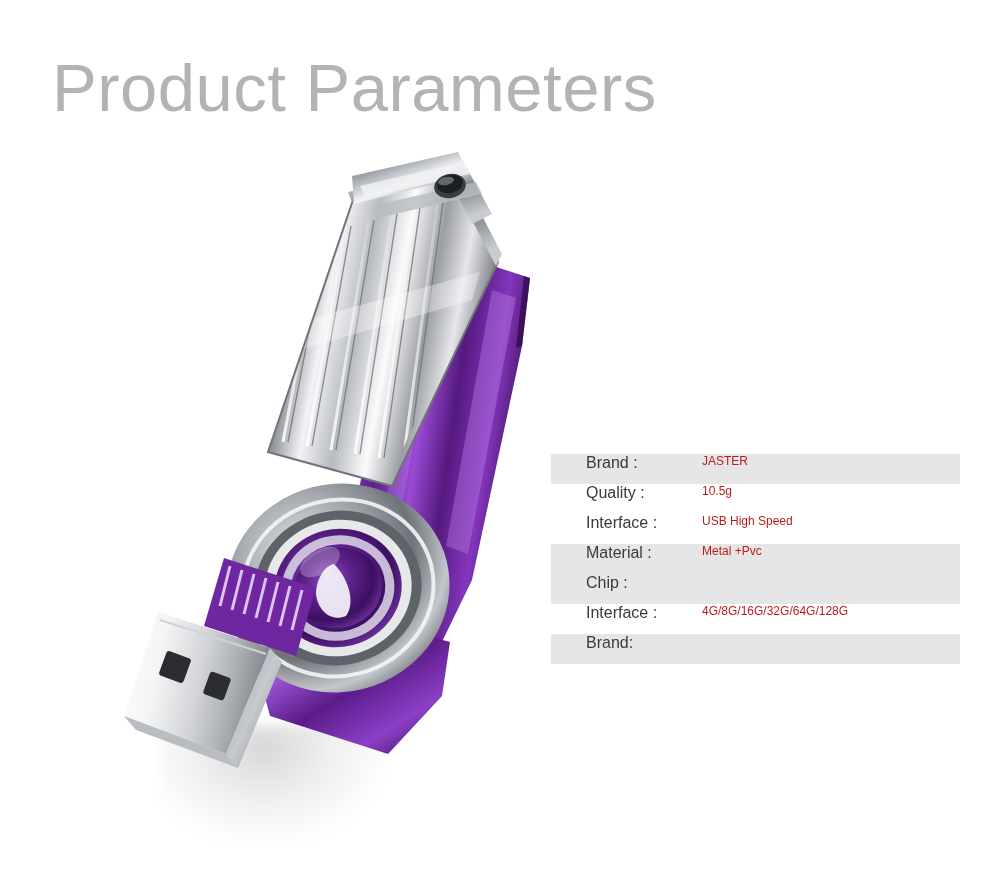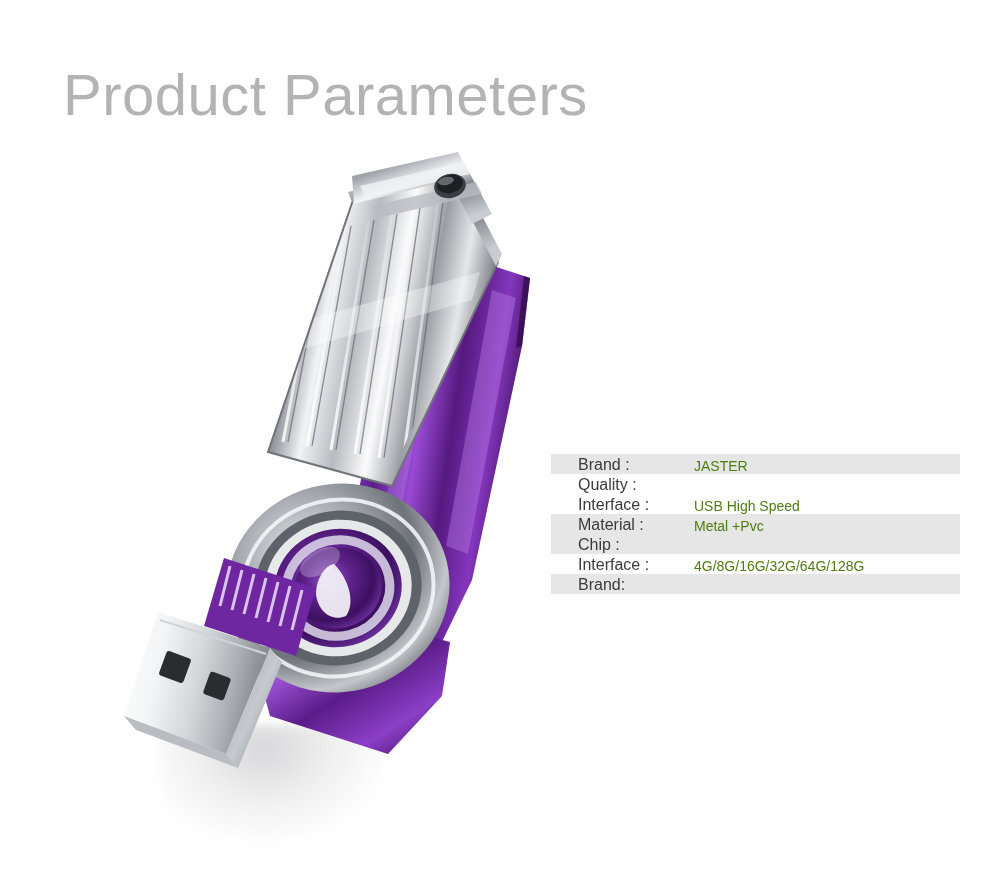--- a/index.html
+++ b/index.html
@@ -12,63 +12,63 @@
     height: 877px;
     position: relative;
     overflow: hidden;
     font-family: "Liberation Sans", sans-serif;
     -webkit-font-smoothing: antialiased;
   }
 
   
   #page-title {
     position: absolute;
-    left: 63px;
+    left: 52px;
     top: 54px;
     font-family: "Liberation Sans", sans-serif;
-    font-size: 58px;
+    font-size: 67px;
     font-weight: 300;
     letter-spacing: 0.5px;
     color: #b3b3b3;
     white-space: nowrap;
     line-height: 1;
-    margin-top: 12px;
   }
 
   
   #spec-table {
     position: absolute;
     left: 551px;
     top: 454px;
     width: 409px;
   }
   .spec-row {
     display: flex;
-    align-items: flex-end;
-    height: 20px;
+    align-items: flex-start;
+    height: 30px;
     background: #ffffff;
+    padding-left: 8px;
   }
   .spec-row.alt {
     background: #e6e6e6;
   }
   .spec-label {
     width: 124px;
     padding-left: 27px;
     box-sizing: border-box;
     font-size: 16px;
     color: #3a3a3a;
     white-space: nowrap;
     font-family: "Liberation Sans", sans-serif;
   }
   .spec-value {
     flex: 1;
     padding-left: 19px;
     box-sizing: border-box;
-    font-size: 14px;
-    color: #4d7c0f;
+    font-size: 12px;
+    color: #b91c1c;
     white-space: nowrap;
     font-family: "Liberation Sans", sans-serif;
   }
 
   
   #product-photo {
     position: absolute;
     left: 120px;
     top: 150px;
     width: 460px;
@@ -296,20 +296,21 @@
 
 <div id="spec-table">
 
   <div class="spec-row alt">
     <span class="spec-label">Brand :</span>
     <span class="spec-value">JASTER</span>
   </div>
 
   <div class="spec-row">
     <span class="spec-label">Quality :</span>
+    <span class="spec-value">10.5g</span>
   </div>
 
   <div class="spec-row">
     <span class="spec-label">Interface :</span>
     <span class="spec-value">USB High Speed</span>
   </div>
 
   <div class="spec-row alt">
     <span class="spec-label">Material :</span>
     <span class="spec-value">Metal +Pvc</span>

